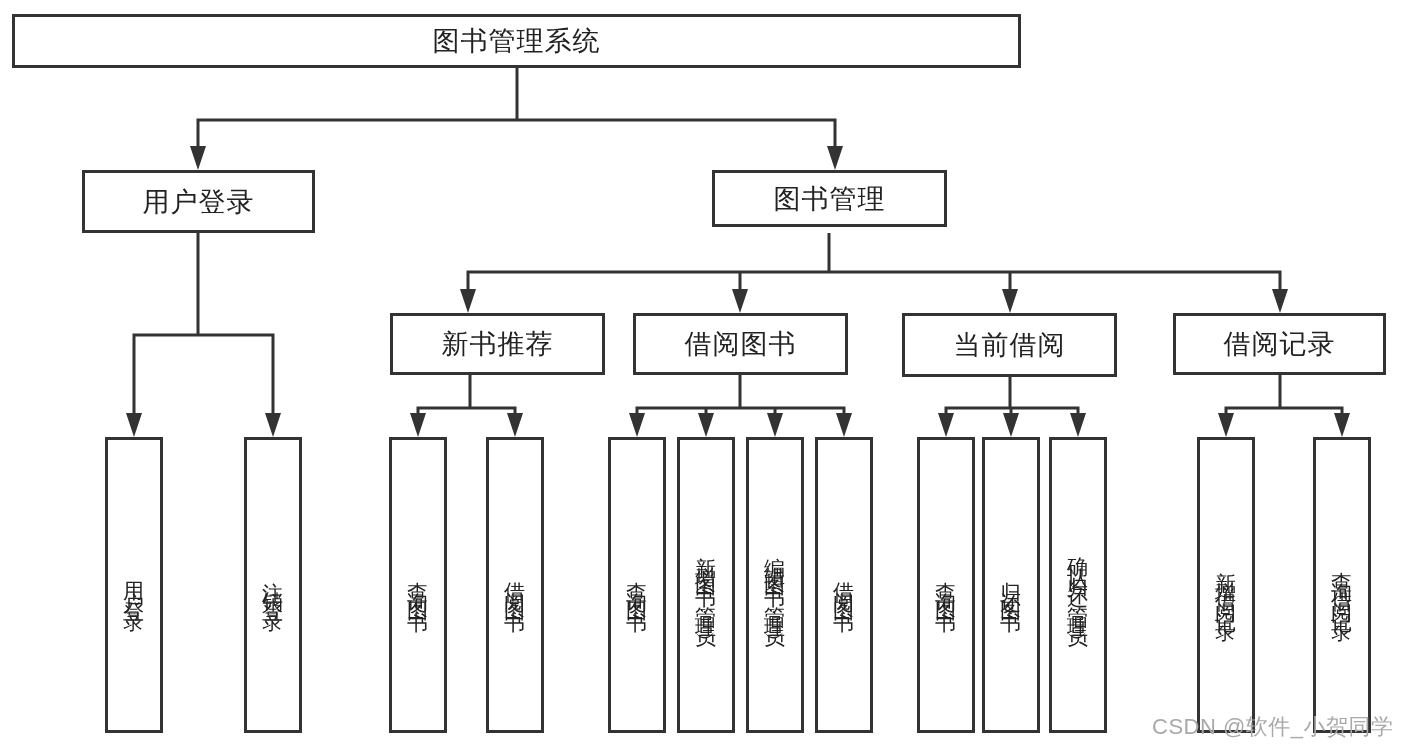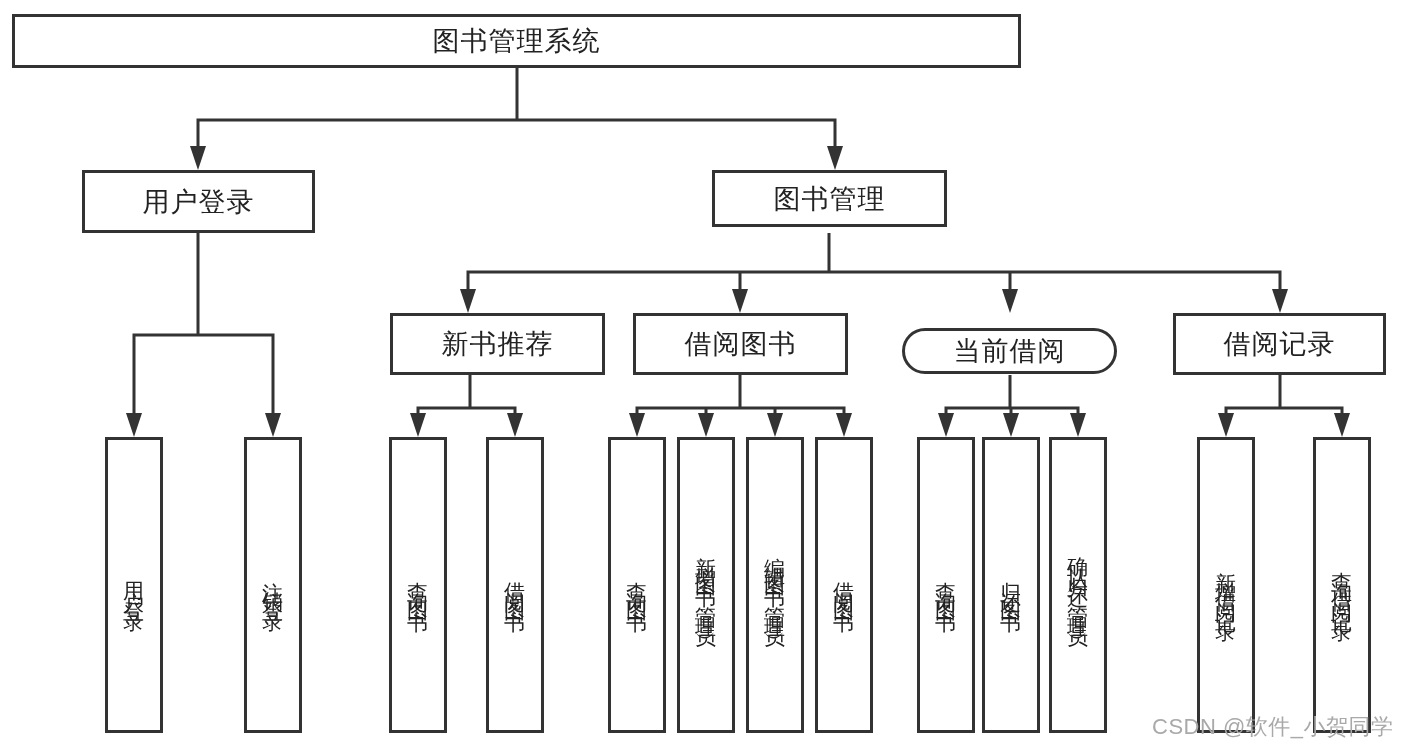--- a/index.html
+++ b/index.html
@@ -111,21 +111,21 @@
   <div class="node hnode" style="left:712px; top:170px; width:235px; height:57px;">
     <span>图书管理</span>
   </div>
 
   <div class="node hnode" style="left:363px; top:313px; width:215px; height:62px;margin-left:27px;">
     <span>新书推荐</span>
   </div>
   <div class="node hnode" style="left:633px; top:313px; width:215px; height:62px;">
     <span>借阅图书</span>
   </div>
-  <div class="node hnode" style="left:902px; top:328px; width:215px; height:46px;border-radius:26px;">
+  <div class="node hnode" style="left:902px; top:313px; width:215px; height:64px;">
     <span>当前借阅</span>
   </div>
   <div class="node hnode" style="left:1173px; top:313px; width:213px; height:62px;">
     <span>借阅记录</span>
   </div>
 
   <div class="node vnode" style="left:105px;">
     <span class="vtext">用户登录</span>
   </div>
   <div class="node vnode" style="left:244px;">

